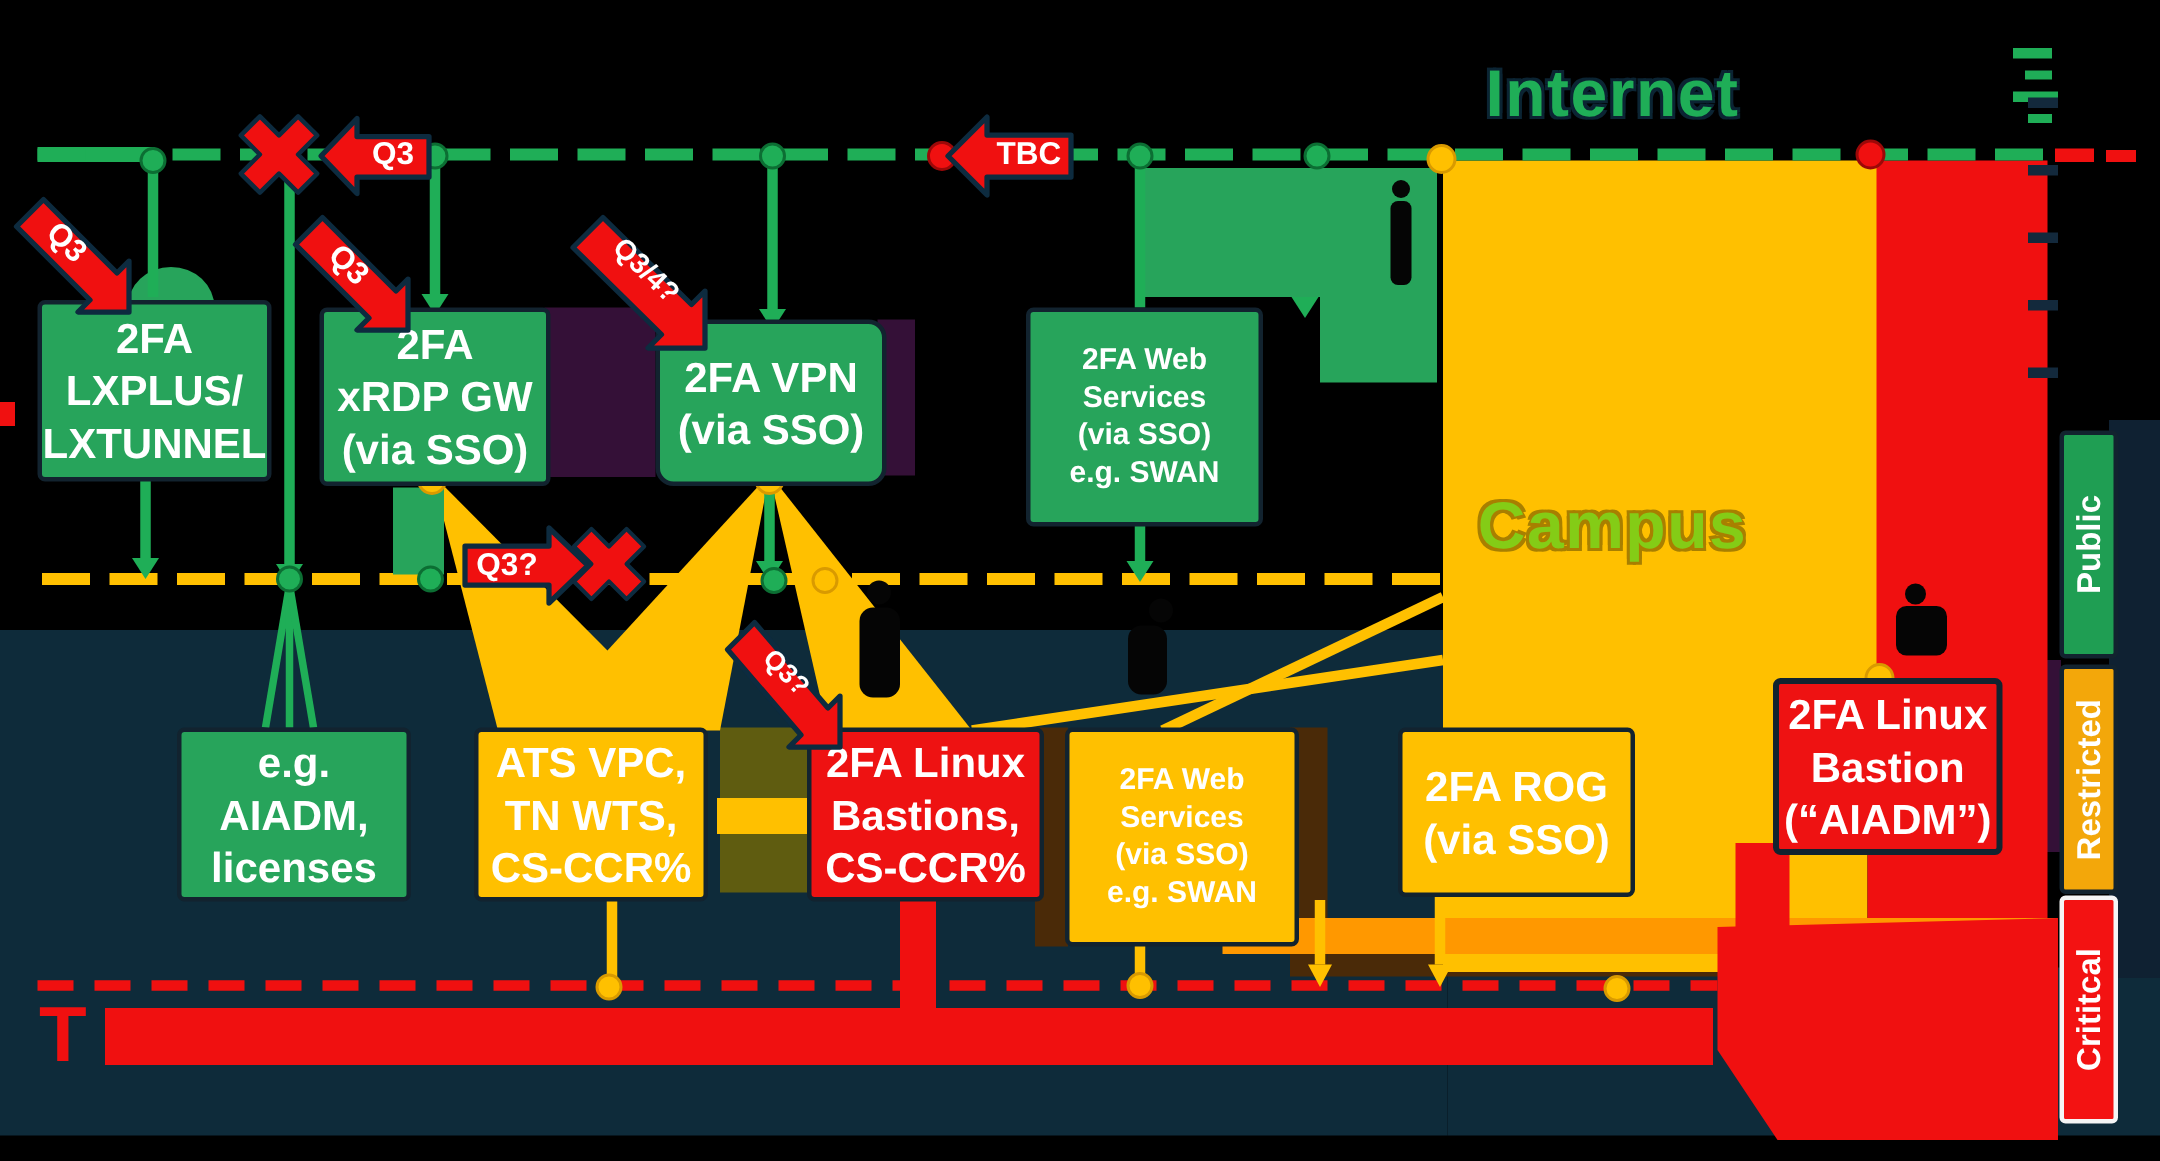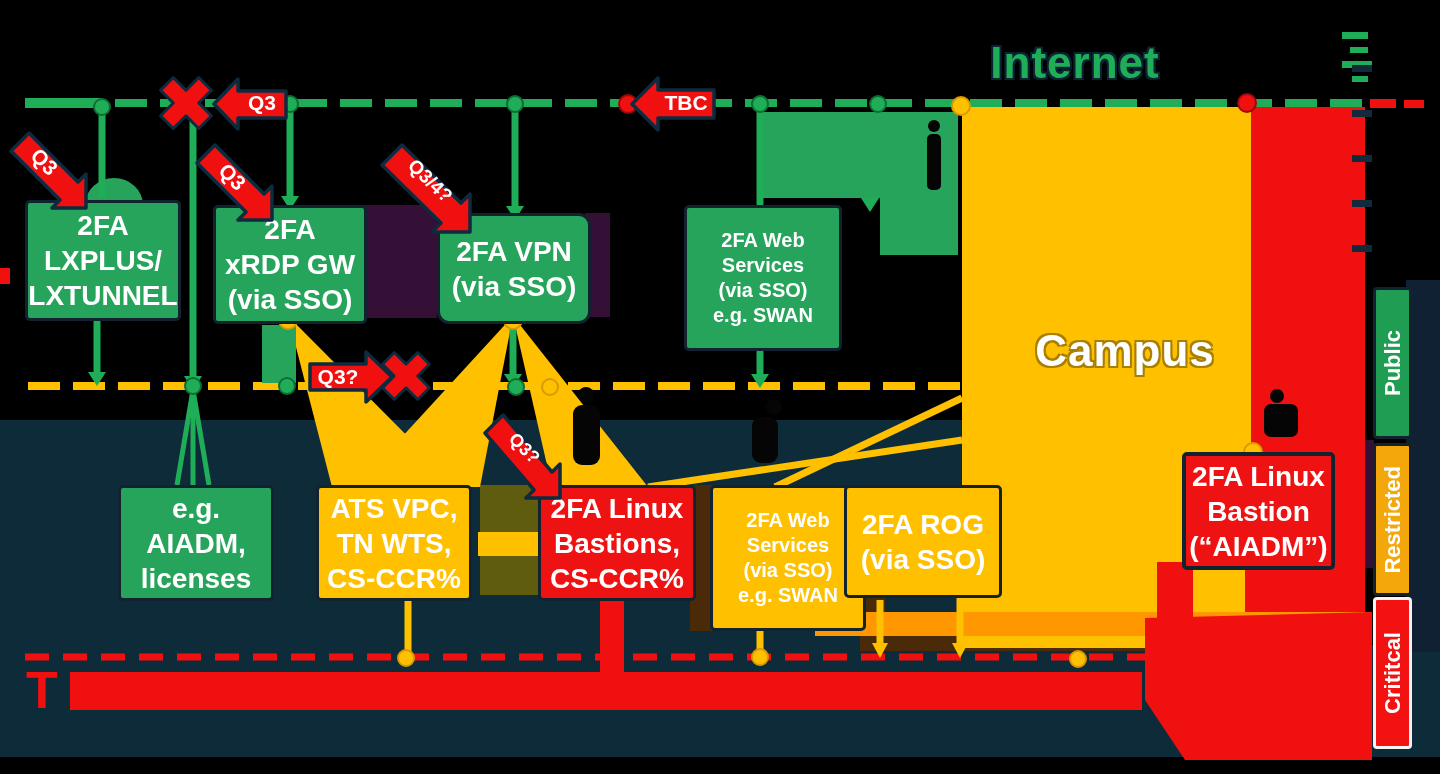--- a/index.html
+++ b/index.html
@@ -20,21 +20,21 @@
   .box.red{background:#ee1212;}
   .zone-title{
     position:absolute;z-index:12;width:260px;text-align:center;
     font-size:44px;font-weight:bold;letter-spacing:1px;
   }
   .zone-title.internet{
     left:945px;top:38px;color:#1fae57;
     text-shadow:2px 2px 0 #0b2433,-2px -2px 0 #0b2433,2px -2px 0 #0b2433,-2px 2px 0 #0b2433;
   }
   .zone-title.campus{
-    left:995px;top:326px;color:#ffffff;
+    left:945px;top:326px;color:#84cc16;
     text-shadow:2px 2px 0 #a87f00,-2px -2px 0 #a87f00,2px -2px 0 #a87f00,-2px 2px 0 #a87f00;
   }
   .vlabel{
     position:absolute;z-index:15;left:1373px;width:33px;
     display:flex;align-items:center;justify-content:center;
     border:3px solid #12232f;border-radius:4px;color:#fff;font-weight:bold;font-size:22px;
   }
   .vlabel span{writing-mode:vertical-rl;transform:rotate(180deg);white-space:nowrap;}
   .vlabel.public{top:287px;height:146px;background:#1f9e53;}
   .vlabel.restricted{top:443px;height:147px;background:#f3a70a;}
@@ -213,21 +213,21 @@
   <div class="box yellow" style="left:316px;top:485px;width:150px;height:110px;">ATS VPC,
 TN WTS,
 CS-CCR%</div>
   <div class="box red" style="left:538px;top:485px;width:152px;height:110px;">2FA Linux
 Bastions,
 CS-CCR%</div>
   <div class="box yellow" style="left:710px;top:485px;width:150px;height:140px;font-size:20px;">2FA Web
 Services
 (via SSO)
 e.g. SWAN</div>
-  <div class="box yellow" style="left:844px;top:485px;width:152px;height:107px;">2FA ROG
+  <div class="box yellow" style="left:932px;top:485px;width:152px;height:107px;">2FA ROG
 (via SSO)</div>
   <div class="box red" style="left:1182px;top:452px;width:145px;height:110px;border-width:4px;">2FA Linux
 Bastion
 (“AIADM”)</div>
 
   <div class="vlabel public">
       <span>Public</span>
     </div>
   <div class="vlabel restricted">
       <span>Restricted</span>

